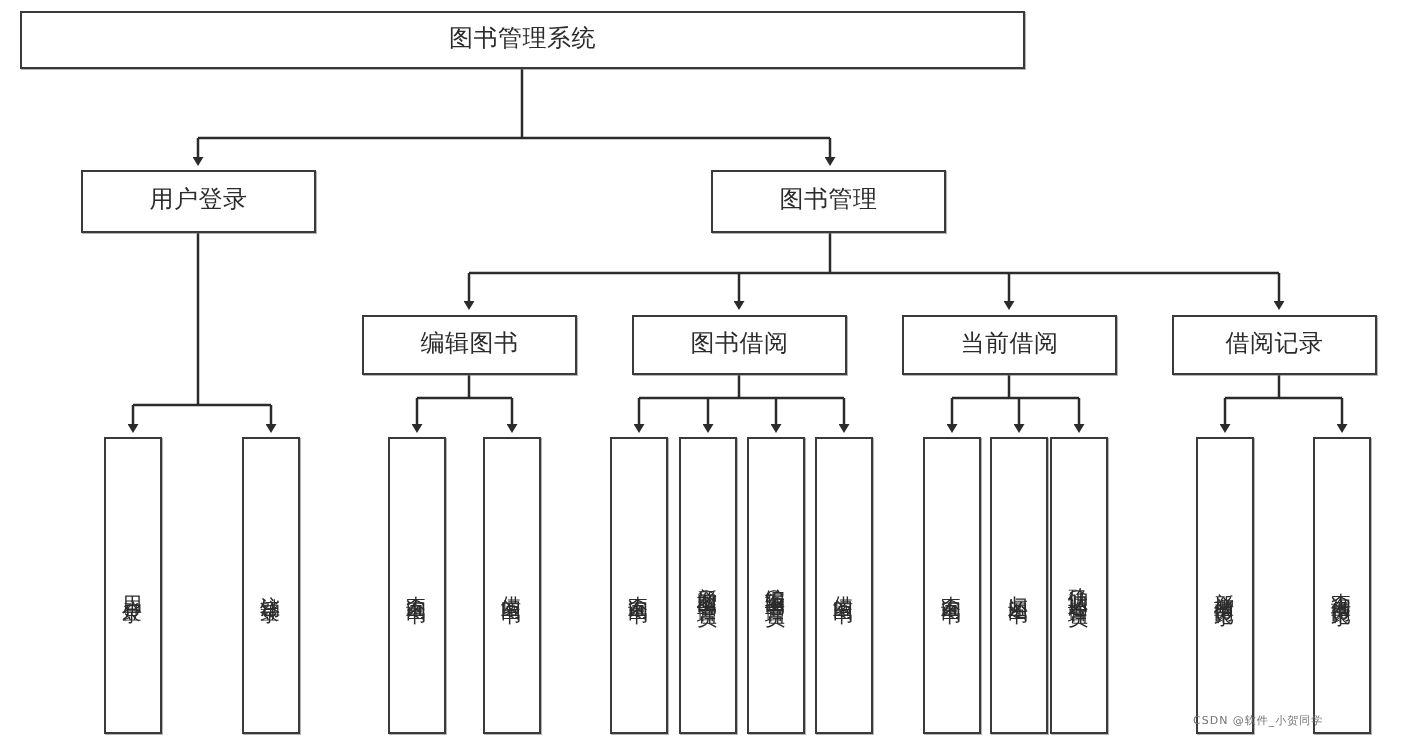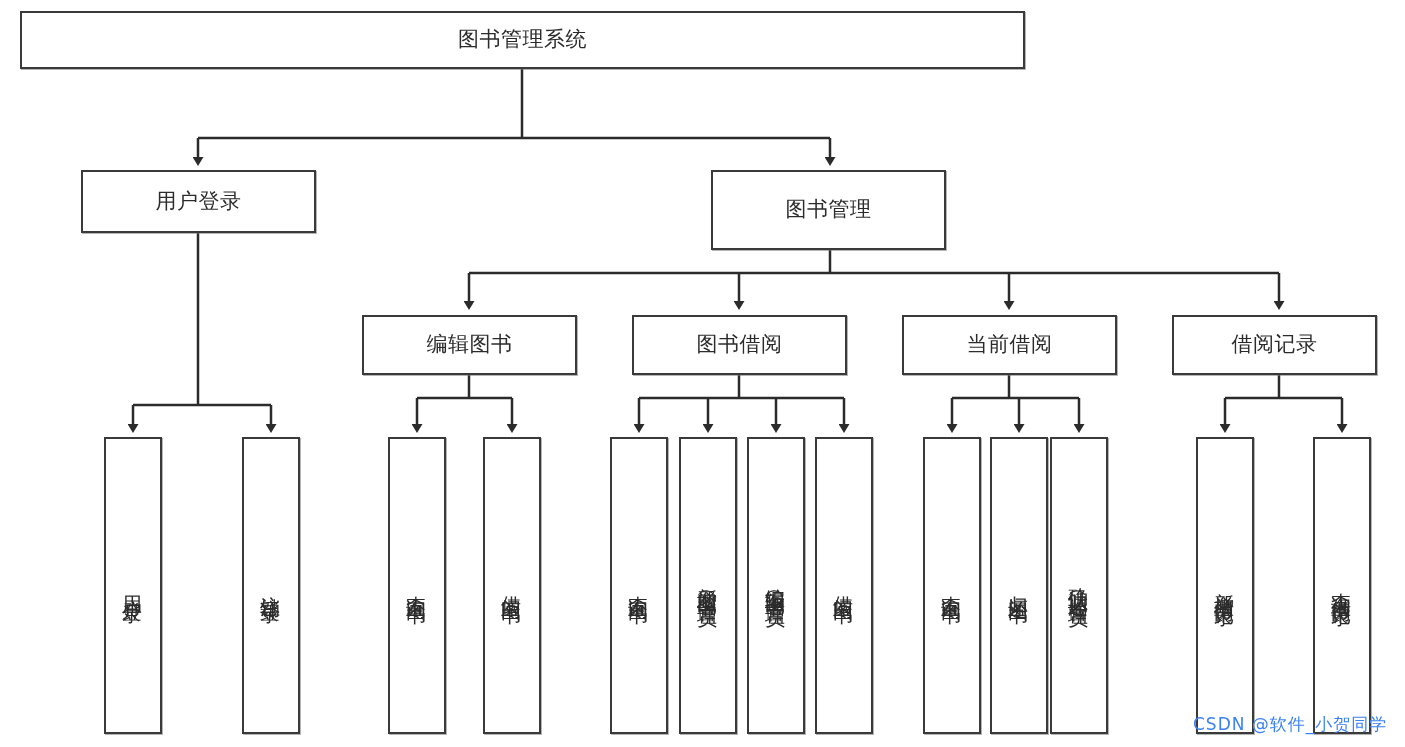--- a/index.html
+++ b/index.html
@@ -29,41 +29,42 @@
     box-sizing: border-box;
     background: #ffffff;
     border: 2px solid #3a3a3a;
     box-shadow: 1px 1px 0 0 rgba(120,120,120,0.55);
     display: flex;
     align-items: center;
     justify-content: center;
     color: #2b2b2b;
   }
   .node.h {
-    font-size: 21px;
+    font-size: 24px;
     line-height: 1.2;
     letter-spacing: 0.5px;
+    font-family: Liberation Mono, monospace;
   }
   .node.v {
     writing-mode: vertical-rl;
     text-orientation: upright;
     font-size: 20px;
     letter-spacing: 3px;
     padding: 4px 0;
   }
   .node.v .vtext {
     writing-mode: vertical-rl;
     text-orientation: upright;
     display: block;
     text-align: center;
   }
   .watermark {
     position: absolute;
-    color: #3b82f6;
-    font-size: 17px;
+    color: #737373;
+    font-size: 11px;
     letter-spacing: 1px;
     white-space: nowrap;
     user-select: none;
   }
 </style>
 </head>
 <body>
 
 <div id="canvas">
 
@@ -117,21 +118,21 @@
     </g>
   </svg>
 
   <div class="node h" style="left:20px; top:11px; width:1005px; height:58px;">
     <span>图书管理系统</span>
   </div>
 
   <div class="node h" style="left:81px; top:170px; width:235px; height:63px;">
     <span>用户登录</span>
   </div>
-  <div class="node h" style="left:711px; top:170px; width:235px; height:80px;">
+  <div class="node h" style="left:711px; top:170px; width:235px; height:63px;">
     <span>图书管理</span>
   </div>
 
   <div class="node h" style="left:362px; top:315px; width:215px; height:60px;">
     <span>编辑图书</span>
   </div>
   <div class="node h" style="left:632px; top:315px; width:215px; height:60px;text-align:center;">
     <span>图书借阅</span>
   </div>
   <div class="node h" style="left:902px; top:315px; width:215px; height:60px;">

